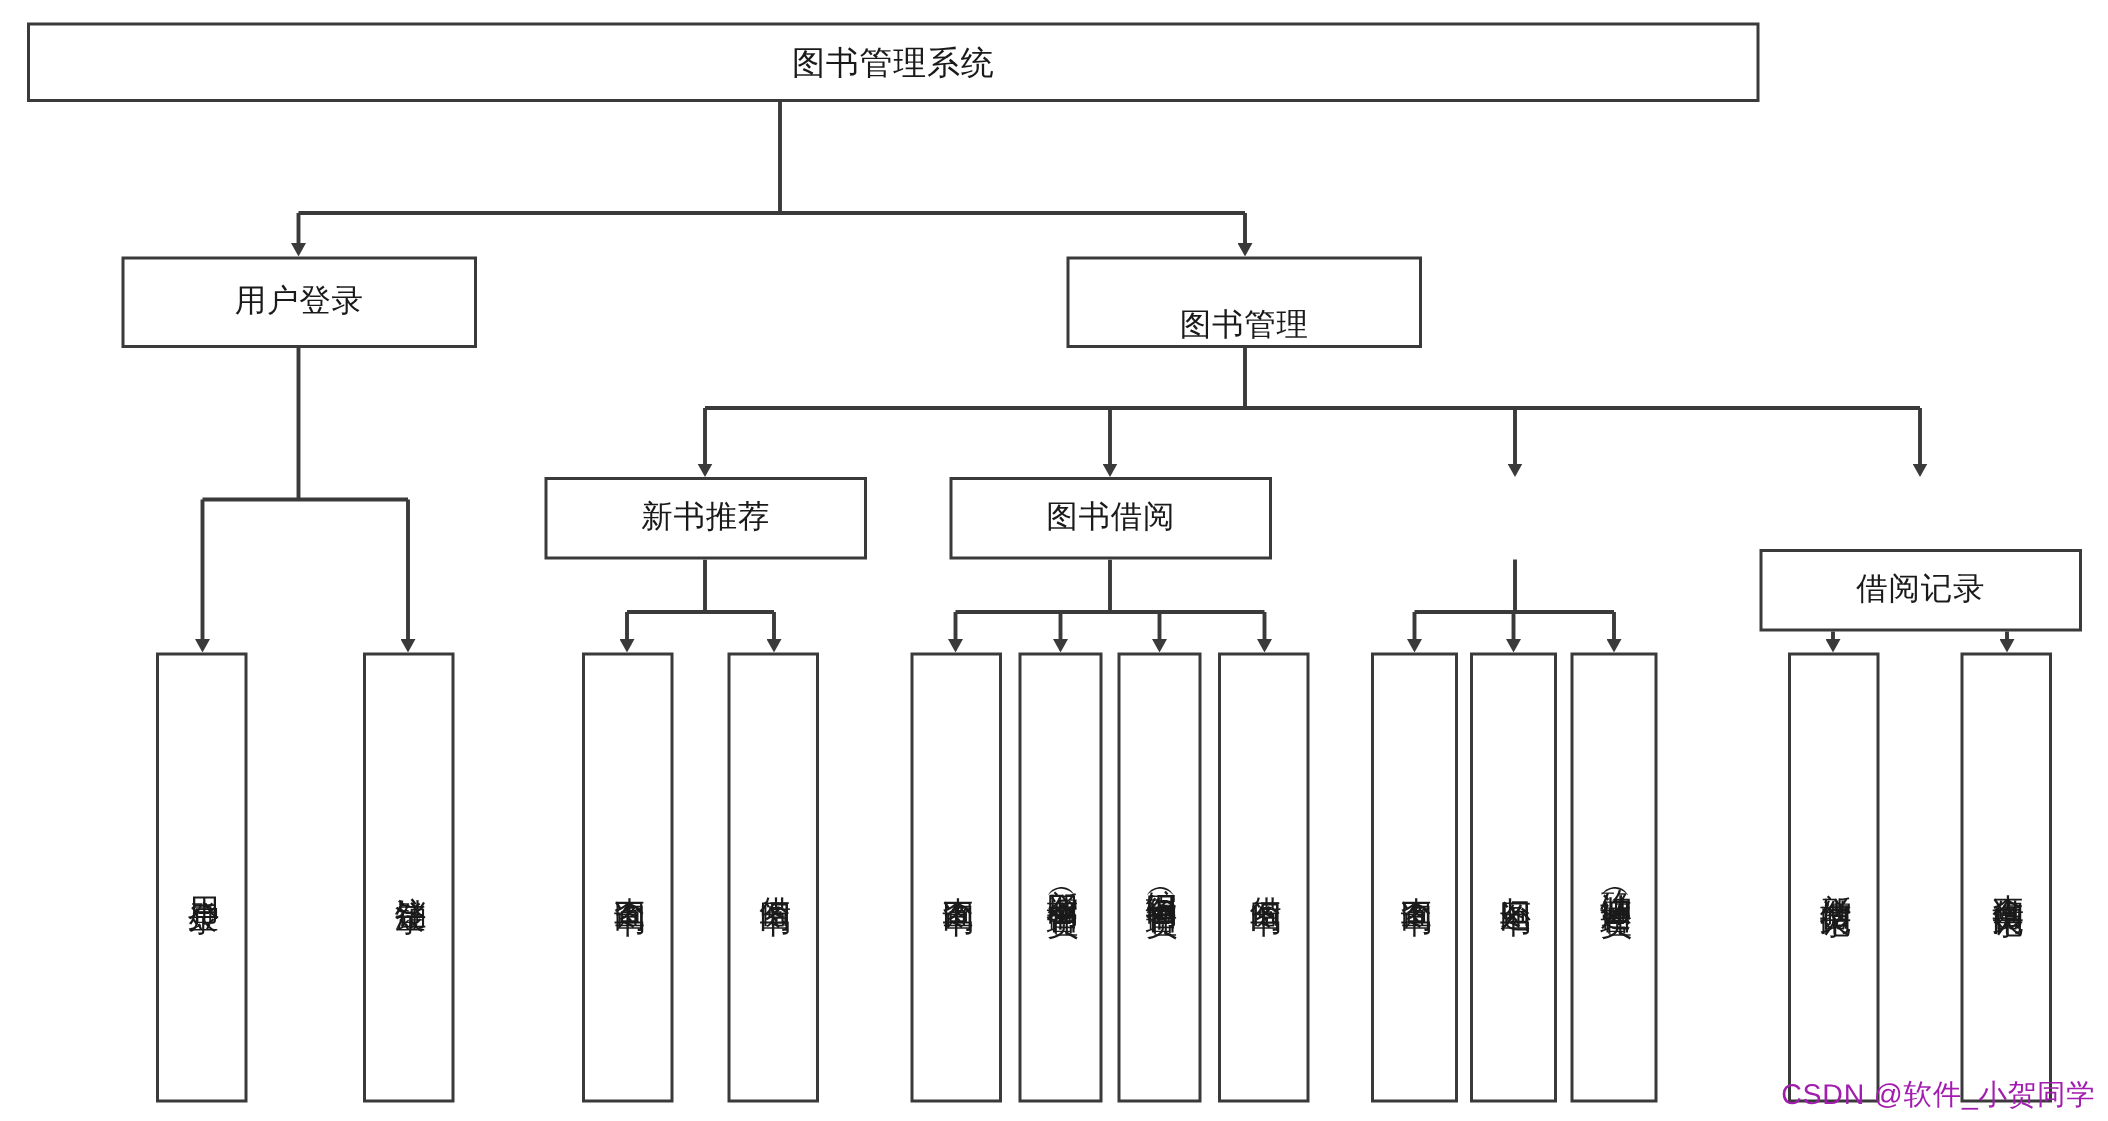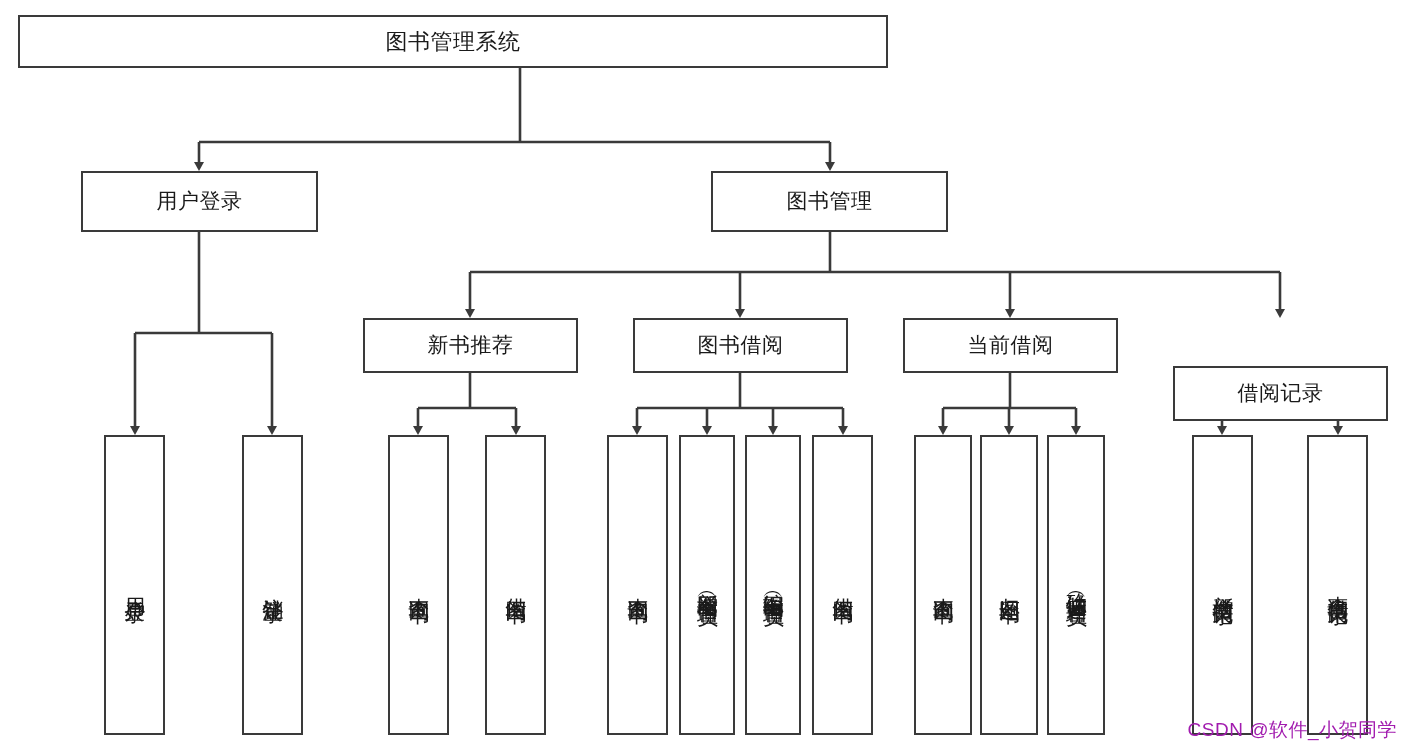--- a/index.html
+++ b/index.html
@@ -112,39 +112,36 @@
       <path d="M1009,408 L1009,427" marker-end="url(#arw)"></path>
       <path d="M1076,408 L1076,427" marker-end="url(#arw)"></path>
 
       <path d="M1280,373 L1280,408"></path>
       <path d="M1222,408 L1338,408"></path>
       <path d="M1222,408 L1222,427" marker-end="url(#arw)"></path>
       <path d="M1338,408 L1338,427" marker-end="url(#arw)"></path>
     </g>
   </svg>
 
-  <div class="node horiz root" style="left: 18px; top: 15px; width: 870px; height: 53px;">
+  <div class="node horiz root" style="left: 18px; top: 15px; width: 1155px; height: 53px;">
     <span class="label">图书管理系统</span>
   </div>
 
   <div class="node horiz" style="left: 81px; top: 171px; width: 237px; height: 61px;">
     <span class="label">用户登录</span>
   </div>
-  <div class="node horiz" style="left: 711px; top: 171px; width: 237px; height: 61px;">
+  <div class="node horiz" style="left: 711px; top: 171px; width: 237px; height: 61px; align-items: flex-end;">
     <span class="label">图书管理</span>
   </div>
 
   <div class="node horiz" style="left: 363px; top: 318px; width: 215px; height: 55px;">
     <span class="label">新书推荐</span>
   </div>
   <div class="node horiz" style="left: 633px; top: 318px; width: 215px; height: 55px;">
     <span class="label">图书借阅</span>
-  </div>
-  <div class="node horiz" style="left: 903px; top: 318px; width: 215px; height: 55px;">
-    <span class="label">当前借阅</span>
   </div>
   <div class="node horiz" style="left: 1173px; top: 318px; width: 215px; height: 55px; margin-top: 48px;">
     <span class="label">借阅记录</span>
   </div>
 
   <div class="node vert" style="left: 104px; top: 435px; width: 61px; height: 300px;">
     <span class="label">用户登录</span>
   </div>
   <div class="node vert" style="left: 242px; top: 435px; width: 61px; height: 300px;">
     <span class="label">注销登录</span>

